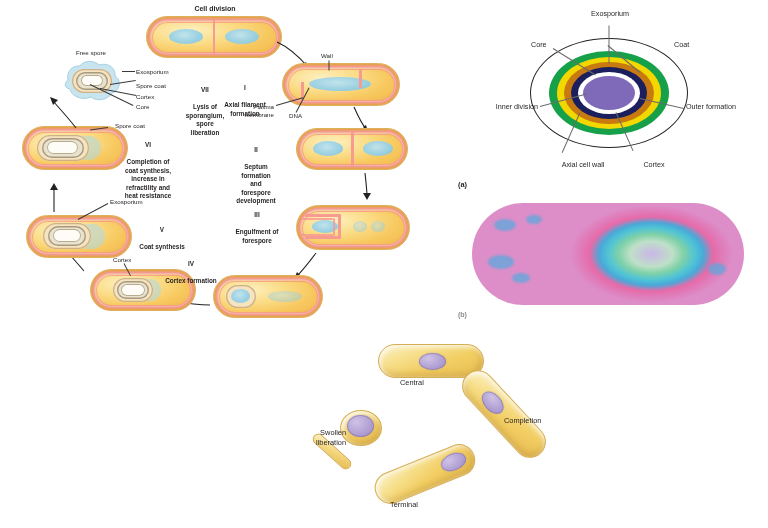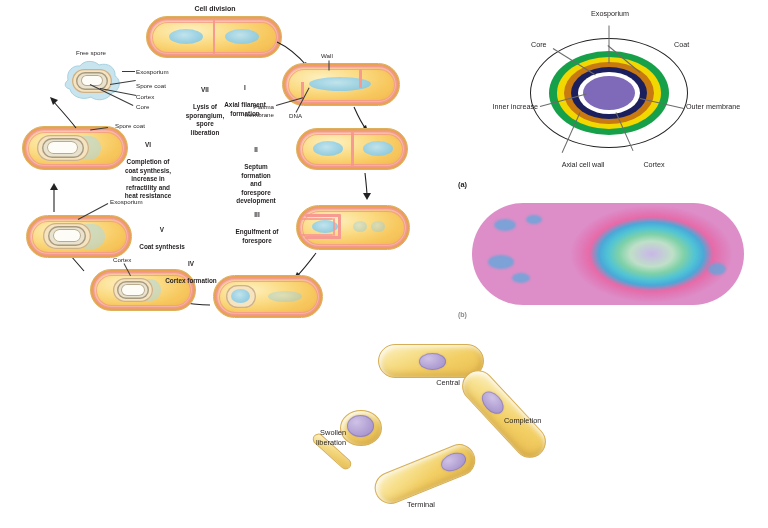--- a/index.html
+++ b/index.html
@@ -287,22 +287,22 @@
   <div class="ln" style="left:101px;top:48px;width:50px;transform:rotate(32deg);background:#6b6b6b;"></div>
   <div class="ln" style="left:188px;top:72px;width:42px;transform:rotate(-140deg);background:#6b6b6b;"></div>
   <div class="ln" style="left:88px;top:106px;width:48px;transform:rotate(-15deg);background:#6b6b6b;"></div>
   <div class="ln" style="left:188px;top:98px;width:46px;transform:rotate(13deg);background:#6b6b6b;"></div>
   <div class="ln" style="left:128px;top:112px;width:44px;transform:rotate(114deg);background:#6b6b6b;"></div>
   <div class="ln" style="left:164px;top:112px;width:42px;transform:rotate(66deg);background:#6b6b6b;"></div>
 
   <div class="lbl c" style="left:127px;top:9px;width:62px;font-size:7.2px;">Exosporium</div>
   <div class="lbl" style="left:79px;top:40px;font-size:7.2px;">Core</div>
   <div class="lbl" style="left:222px;top:40px;font-size:7.2px;">Coat</div>
-  <div class="lbl r" style="left:6px;top:102px;width:80px;font-size:7.2px;">Inner increase</div>
-  <div class="lbl" style="left:234px;top:102px;font-size:7.2px;">Outer membrane</div>
+  <div class="lbl r" style="left:6px;top:102px;width:80px;font-size:7.2px;">Inner division</div>
+  <div class="lbl" style="left:234px;top:102px;font-size:7.2px;">Outer formation</div>
   <div class="lbl c" style="left:91px;top:160px;width:80px;font-size:7.2px;">Axial cell wall</div>
   <div class="lbl c" style="left:178px;top:160px;width:48px;font-size:7.2px;">Cortex</div>
 
   <div class="lbl b" style="left:6px;top:180px;font-size:7.4px;">(a)</div>
 </div>
 
 <div class="panel" style="left:452px;top:195px;width:316px;height:135px;background:#fff;">
   <div class="micro" style="left:20px;top:8px;width:272px;height:102px;">
     <div class="spot" style="left:22px;top:16px;width:22px;height:12px;"></div>
     <div class="spot" style="left:54px;top:12px;width:16px;height:9px;"></div>
@@ -311,31 +311,31 @@
     <div class="spot" style="left:236px;top:60px;width:18px;height:12px;"></div>
   </div>
   <div class="lbl b" style="left:6px;top:116px;font-size:7px;opacity:.55;">(b)</div>
 </div>
 
 <div class="panel" style="left:272px;top:332px;width:316px;height:196px;background:#fff;">
 
   <div class="rod" style="left:106px;top:12px;width:104px;height:32px;">
     <div class="endo" style="left:40px;top:8px;width:27px;height:17px;"></div>
   </div>
-  <div class="botlbl" style="left:128px;top:46px;width:60px;text-align:right;">Central</div>
+  <div class="botlbl" style="left:128px;top:46px;width:60px;text-align:left;">Central</div>
 
   <div class="rod" style="left:178px;top:66px;width:106px;height:30px;transform:rotate(47deg);transform-origin:50% 50%;">
     <div class="endo" style="left:24px;top:7px;width:26px;height:17px;"></div>
   </div>
   <div class="botlbl" style="left:232px;top:84px;width:74px;">Completion</div>
 
   <div class="rod" style="left:100px;top:126px;width:104px;height:30px;transform:rotate(-22deg);transform-origin:50% 50%;">
     <div class="endo" style="left:70px;top:6px;width:26px;height:17px;"></div>
   </div>
-  <div class="botlbl" style="left:118px;top:168px;width:62px;text-align:center;">Terminal</div>
+  <div class="botlbl" style="left:118px;top:168px;width:62px;text-align:left;">Terminal</div>
 
   <div style="position:absolute;left:28px;top:72px;width:90px;height:76px;">
     <div class="stalk" style="left:8px;top:42px;width:46px;height:9px;transform:rotate(42deg);transform-origin:50% 50%;"></div>
     <div class="rod" style="left:40px;top:6px;width:40px;height:34px;border-radius:50%;"></div>
     <div class="endo" style="left:47px;top:11px;width:27px;height:22px;"></div>
   </div>
   <div class="botlbl" style="left:0px;top:96px;width:74px;text-align:right;">Swollen
 liberation</div>
 </div>
 

